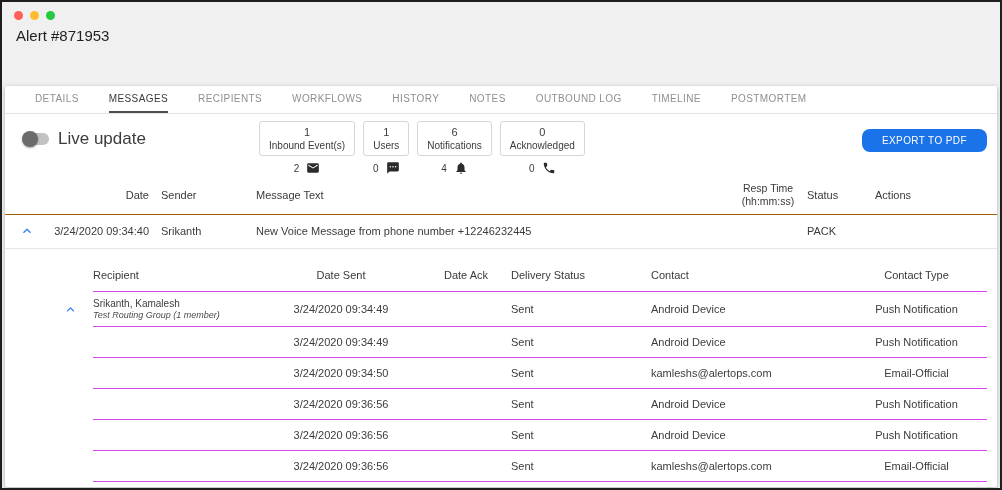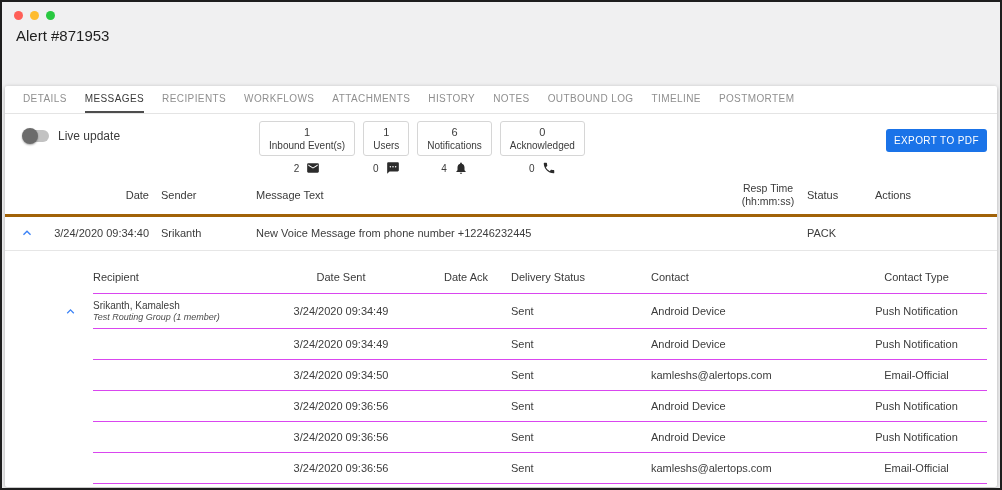--- a/index.html
+++ b/index.html
@@ -35,52 +35,52 @@
 
   
   .tabs {
     display:flex; gap:18px;
     padding-left:18px;
     height:28px; align-items:stretch;
     border-bottom:1px solid #e4e4e4;
     font-size:10px; letter-spacing:.4px;
     color:#8f8f8f;
   }
-  .tab { display:flex; align-items:center; border-bottom:2px solid transparent; cursor:pointer; white-space:nowrap; }
+  .tab { display:flex; align-items:center; border-bottom:2px solid transparent; cursor:pointer; white-space:nowrap;margin-left:12px; }
   .tab.active { color:#3a3a3a; border-bottom-color:#4d4d4d; }
 
   
   .toolbar { position:relative; height:62px; }
-  .live-update { position:absolute; left:18px; top:15px; display:flex; align-items:center; gap:9px; font-size:12px; color:#3c3c3c; }
+  .live-update { position:absolute; left:18px; top:15px; display:flex; align-items:center; gap:9px; font-size:17px; color:#3c3c3c; }
   .toggle { position:relative; width:26px; height:12px; border-radius:6px; background:#c2c2c2; cursor:pointer; }
   .toggle .knob { position:absolute; left:-1px; top:-2px; width:16px; height:16px; border-radius:50%; background:#6b6b6b; box-shadow:0 1px 2px rgba(0,0,0,.35); }
 
   .stats-wrap { position:absolute; left:254px; top:7px; display:flex; gap:8px; }
   .stat-col { display:flex; flex-direction:column; align-items:center; gap:5px; }
   .stat-box {
     border:1px solid #d6d6d6; border-radius:3px;
     background:#fff; padding:3px 9px;
     text-align:center; font-size:10px; color:#3b3b3b; line-height:1.3;
     cursor:pointer;
   }
   .stat-box .val { font-size:11px; }
   .counter { display:flex; align-items:center; gap:7px; font-size:10px; color:#3b3b3b; }
   .counter svg { display:block; }
 
   .export-btn {
     position:absolute; right:10px; top:15px;
     background:var(--accent,#1a73e8); color:#fff;
     font-size:10px; letter-spacing:.4px;
-    padding:6px 8px; border:none; border-radius:3px;
+    padding:6px 20px; border:none; border-radius:8px;
     cursor:pointer; font-family:inherit;
   }
 
   
   .mhead, .mrow { display:flex; align-items:center; padding-left:14px; padding-right:10px; font-size:11px; color:#3a3a3a; }
-  .mhead { padding-top:6px; padding-bottom:6px; border-bottom:3px solid #a16207; }
+  .mhead { padding-top:6px; padding-bottom:6px; border-bottom:1px solid #a16207; }
   .mrow  { padding-top:8px; padding-bottom:9px; border-bottom:1px solid #e6e6e6; color:#3c3c3c; }
   .c-chev { width:30px; flex:0 0 auto; display:flex; align-items:center; }
   .c-date { width:100px; text-align:right; flex:0 0 auto; }
   .c-sender { width:95px; margin-left:12px; flex:0 0 auto; }
   .c-msg { flex:1 1 auto; min-width:0; }
   .c-resp { width:78px; text-align:center; flex:0 0 auto; line-height:1.25; font-size:10.5px; }
   .c-status { width:68px; flex:0 0 auto; }
   .c-actions { width:112px; text-align:left; flex:0 0 auto; }
 
   
@@ -116,21 +116,20 @@
     <div class="window-title">Alert #871953</div>
   </div>
 
   <div class="card">
 
     <div class="tabs">
       <span class="tab">DETAILS</span>
       <span class="tab active">MESSAGES</span>
       <span class="tab">RECIPIENTS</span>
       <span class="tab">WORKFLOWS</span>
-      <span class="tab">ATTACHMENTS</span>
       <span class="tab">HISTORY</span>
       <span class="tab">NOTES</span>
       <span class="tab">OUTBOUND LOG</span>
       <span class="tab">TIMELINE</span>
       <span class="tab">POSTMORTEM</span>
     </div>
 
     <div class="toolbar">
       <div class="live-update">
         <span class="toggle">

